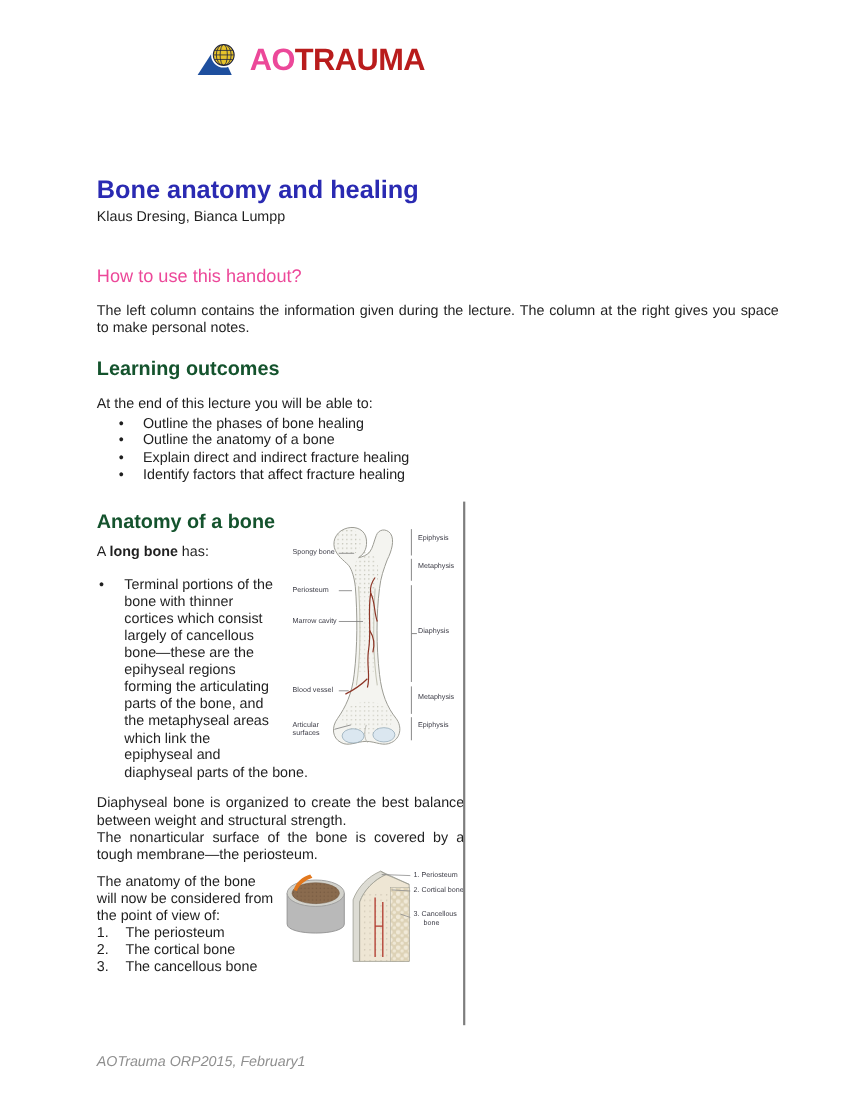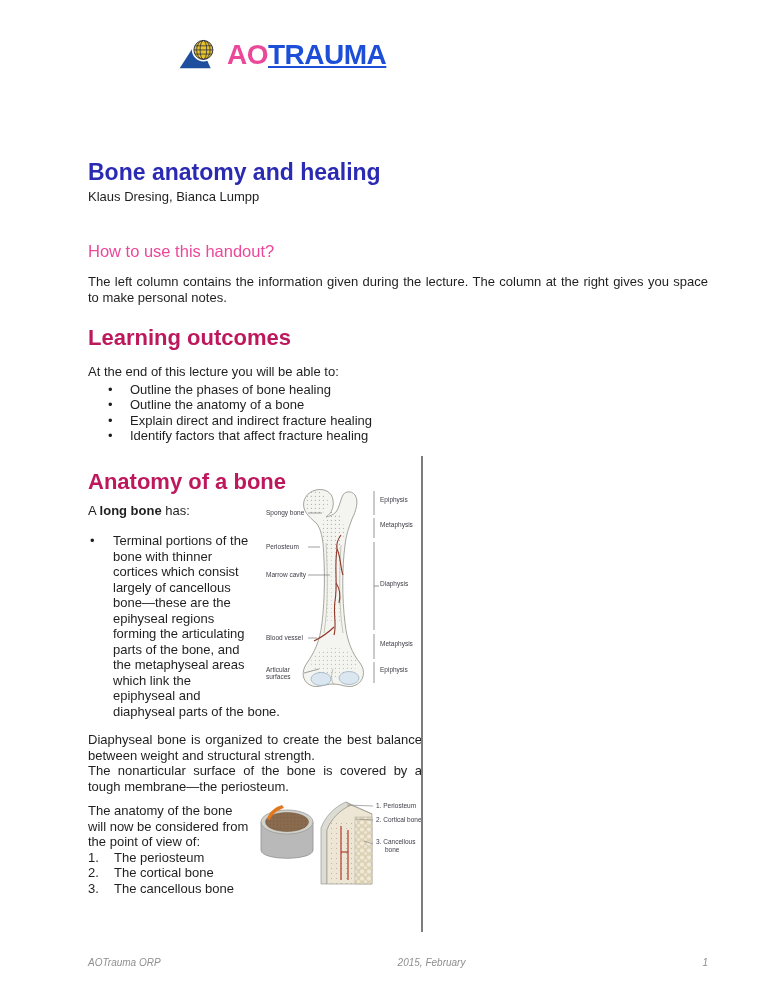--- a/index.html
+++ b/index.html
@@ -5,28 +5,28 @@
   html,body{margin:0;padding:0;background:#ffffff;}
   body{width:768px;height:994px;overflow:hidden;position:relative;
        font-family:"Liberation Sans","DejaVu Sans",sans-serif;color:#1f1f1f;}
   .page{position:relative;width:768px;height:994px;background:#fff;}
   .content{padding:0 60px 0 88px;}
 
   
   .logo{margin:36px 0 0 88px;display:flex;align-items:center;gap:9px;}
   .logo-text{font-size:28px;font-weight:bold;letter-spacing:-0.5px;line-height:1;}
   .logo-ao{color:#ec4899;}
-  .logo-trauma{color:#1d4ed8;text-decoration:underline;}
+  .logo-trauma{color:#b91c1c;}
 
   
   h1.title{margin:86px 0 0;font-size:23px;line-height:1.15;color:#2a2ab2;font-weight:bold;}
   .authors{margin:4px 0 0;font-size:13px;}
   h2.howto-h{margin:38px 0 0;font-size:16.5px;font-weight:normal;color:#ec4899;}
   p.howto-b{margin:13px 0 0;max-width:620px;font-size:13px;line-height:15.8px;text-align:justify;}
-  h2.sec{margin:20px 0 0;font-size:22px;color:#be185d;font-weight:bold;}
+  h2.sec{margin:20px 0 0;font-size:18px;color:#14532d;font-weight:bold;}
   p.body{font-size:13px;line-height:15.5px;}
   p.l-intro{margin:13px 0 0;}
   ul.learn{margin:2px 0 0 20px;padding:0;list-style:none;font-size:13px;line-height:15.5px;}
   ul.learn li{position:relative;padding-left:22px;}
   ul.learn li::before{content:"\2022";position:absolute;left:0;}
 
   
   .left-col{width:334px;}
   h2.anat-h{margin:25px 0 0;}
   p.longbone{margin:8px 0 0;}
@@ -51,21 +51,21 @@
   .f1-l4{top:183px;white-space:normal;width:34px;}
   .f1-r0{top:13px;} .f1-r1{top:38px;} .f1-r2{top:97px;} .f1-r3{top:157px;} .f1-r4{top:183px;}
   .f2lbl{left:121px;width:46px;padding-left:9px;text-indent:-9px;}
   .f2-l0{top:10px;white-space:nowrap;} .f2-l1{top:24px;} .f2-l2{top:46px;}
 
   
   .divider{position:absolute;left:421px;top:420px;height:476px;width:0;border-left:2px solid #7d7d7d;}
 
   
   .footer{position:absolute;left:88px;right:60px;top:921px;display:flex;
-          justify-content:space-between;font-size:10px;font-style:italic;color:#8f8f8f;}
+          font-size:13px;font-style:italic;color:#8f8f8f;}
 </style>
 </head>
 <body>
 
 <div class="page">
   <div class="content">
 
     <div class="logo">
       <svg width="42" height="37" viewBox="0 0 46 40">
         <path d="M24 4 L38 35 L4 35 Z" fill="#1e4f9e"></path>

